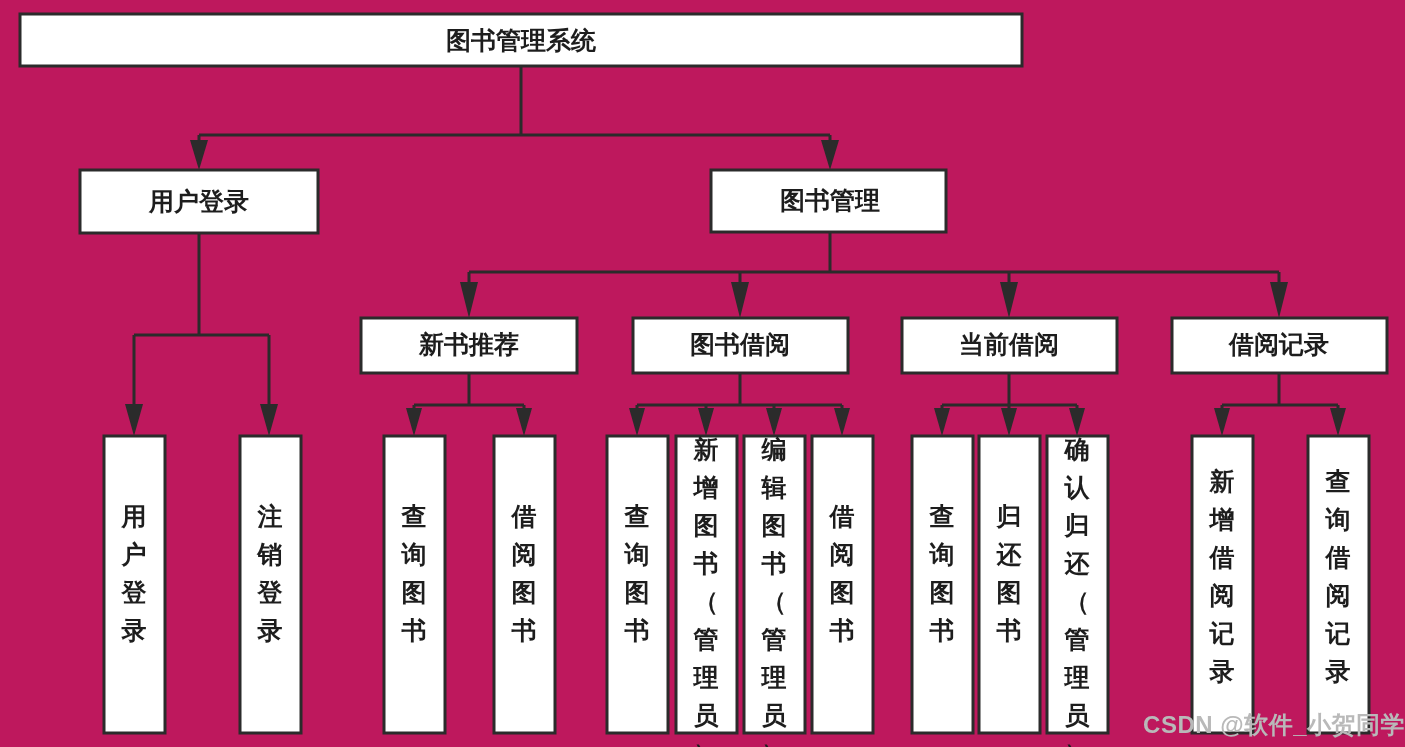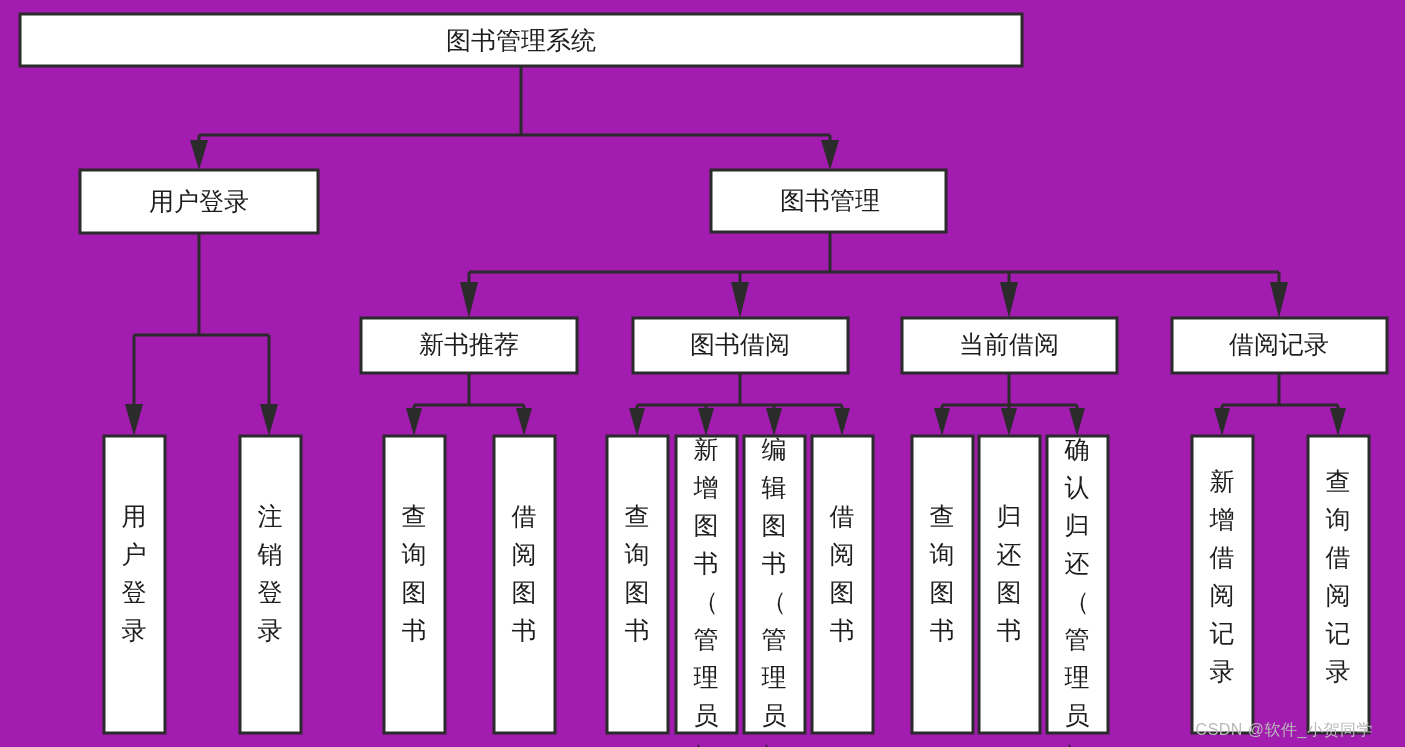--- a/index.html
+++ b/index.html
@@ -4,23 +4,24 @@
 <style>
   html, body {
     margin: 0;
     padding: 0;
     background: #ffffff;
   }
   #page {
     position: relative;
     width: 1405px;
     height: 747px;
-    background: #a21caf;
+    background: #be185d;
     font-family: "Liberation Sans", "DejaVu Sans", sans-serif;
     overflow: hidden;
+    font-weight: bold;
   }
   svg.diagram {
     position: absolute;
     left: 0;
     top: 0;
     width: 1405px;
     height: 747px;
   }
   .node-rect {
     fill: #ffffff;
@@ -45,24 +46,24 @@
     dominant-baseline: middle;
   }
   .node-label-v {
     font-family: "Liberation Sans", "DejaVu Sans", sans-serif;
     font-size: 25px;
     fill: #1d1d1d;
     text-anchor: middle;
   }
   .watermark {
     position: absolute;
-    right: 32px;
+    right: 0;
     bottom: 6px;
     font-family: "Liberation Sans", "DejaVu Sans", sans-serif;
-    font-size: 16px;
+    font-size: 24px;
     color: #b9b9b9;
     white-space: nowrap;
     letter-spacing: 0.5px;
     pointer-events: none;
   }
 </style>
 </head>
 <body>
 
 <div id="page">

